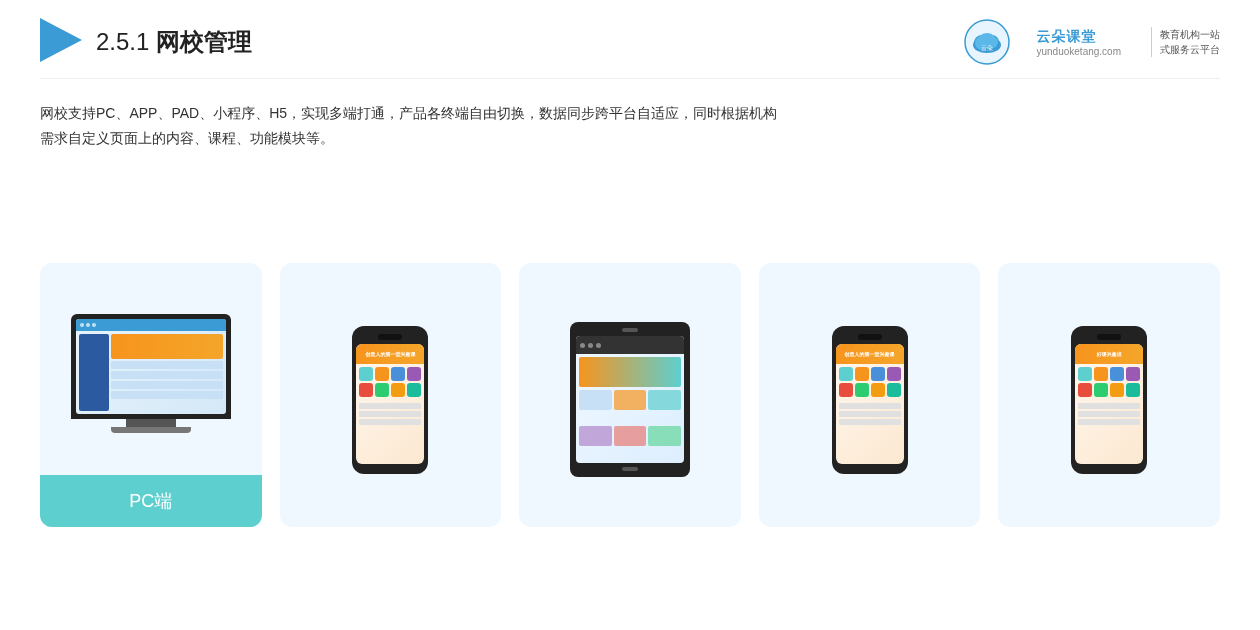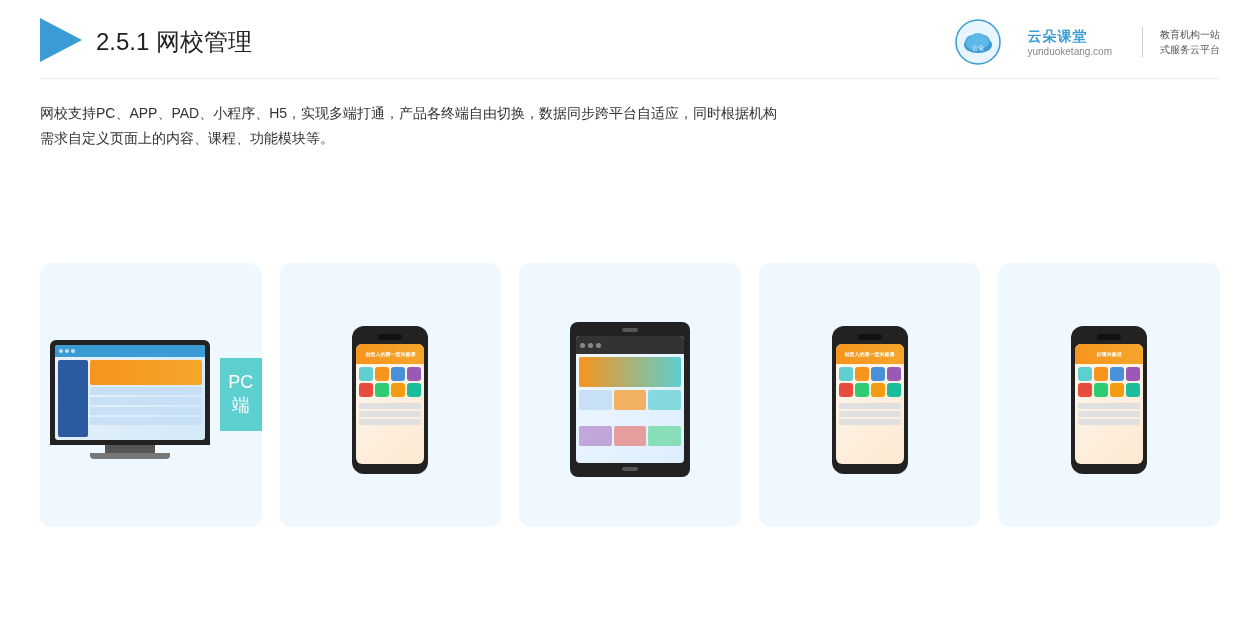--- a/index.html
+++ b/index.html
@@ -64,20 +64,21 @@
       gap: 18px;
       margin-top: 18px;
       padding-bottom: 10px;
     }
 
     .card {
       flex: 1;
       background: #f0f8ff;
       border-radius: 12px;
       display: flex;
+      flex-direction: column;
       align-items: center;
       overflow: hidden;
       height: 264px;
     }
 
     .card-image-area {
       flex: 1;
       width: 100%;
       display: flex;
       align-items: center;
@@ -372,41 +373,41 @@
 <div class="page-container">
 
   <div class="header">
     <div class="header-left">
       <div>
         <svg width="42" height="44" viewBox="0 0 42 44">
           <polygon points="0,0 42,22 0,44" fill="#3a9bd5"></polygon>
         </svg>
       </div>
       <div style="font-size:24px; color:#222; font-weight:400;">
-        <span>2.5.1 </span><span style="font-weight:400;">网校管理</span>
+        <span>2.5.1 </span><span style="font-weight:700;">网校管理</span>
       </div>
     </div>
 
     <div class="brand-logo">
 
       <svg width="46" height="46" viewBox="0 0 46 46">
         <circle cx="23" cy="23" r="22" fill="#e8f5ff" stroke="#3a9bd5" stroke-width="1.5"></circle>
         <ellipse cx="23" cy="26" rx="14" ry="8" fill="#3a9bd5"></ellipse>
         <ellipse cx="18" cy="24" rx="8" ry="8" fill="#3a9bd5"></ellipse>
         <ellipse cx="28" cy="23" rx="7" ry="7" fill="#3a9bd5"></ellipse>
         <ellipse cx="18" cy="24" rx="7" ry="7" fill="#5bb8e8"></ellipse>
         <ellipse cx="23" cy="22" rx="9" ry="8" fill="#5bb8e8"></ellipse>
         <ellipse cx="28" cy="23" rx="6" ry="6" fill="#5bb8e8"></ellipse>
         <text x="23" y="31" font-size="6" fill="#fff" text-anchor="middle" font-family="Arial">云朵</text>
       </svg>
       <div class="brand-text">
         <span style="font-size:14px; color:#3a9bd5; font-weight:700; letter-spacing:1px;">云朵课堂</span>
         <span style="font-size:10px; color:#888;">yunduoketang.com</span>
       </div>
-      <div style="border-left:1px solid #ccc; padding-left:17px; margin-left:4px; font-size:10px; color:#555; line-height:1.5;">
+      <div style="border-left:1px solid #ccc; padding-left:8px; margin-left:4px; font-size:10px; color:#555; line-height:1.5;">
         <div>教育机构一站</div>
         <div>式服务云平台</div>
       </div>
     </div>
   </div>
 
   <div class="description">
     <div>网校支持PC、APP、PAD、小程序、H5，实现多端打通，产品各终端自由切换，数据同步跨平台自适应，同时根据机构</div>
     <div>需求自定义页面上的内容、课程、功能模块等。</div>
   </div>

